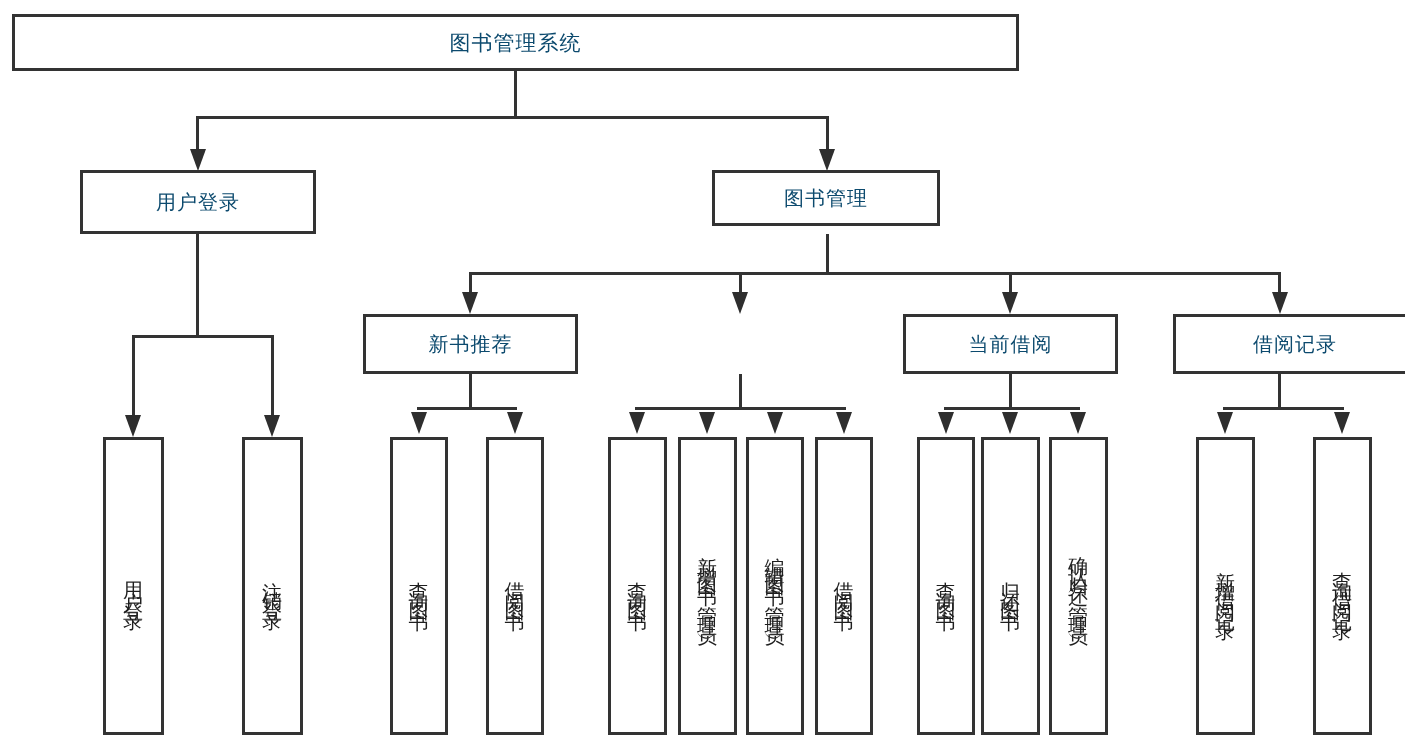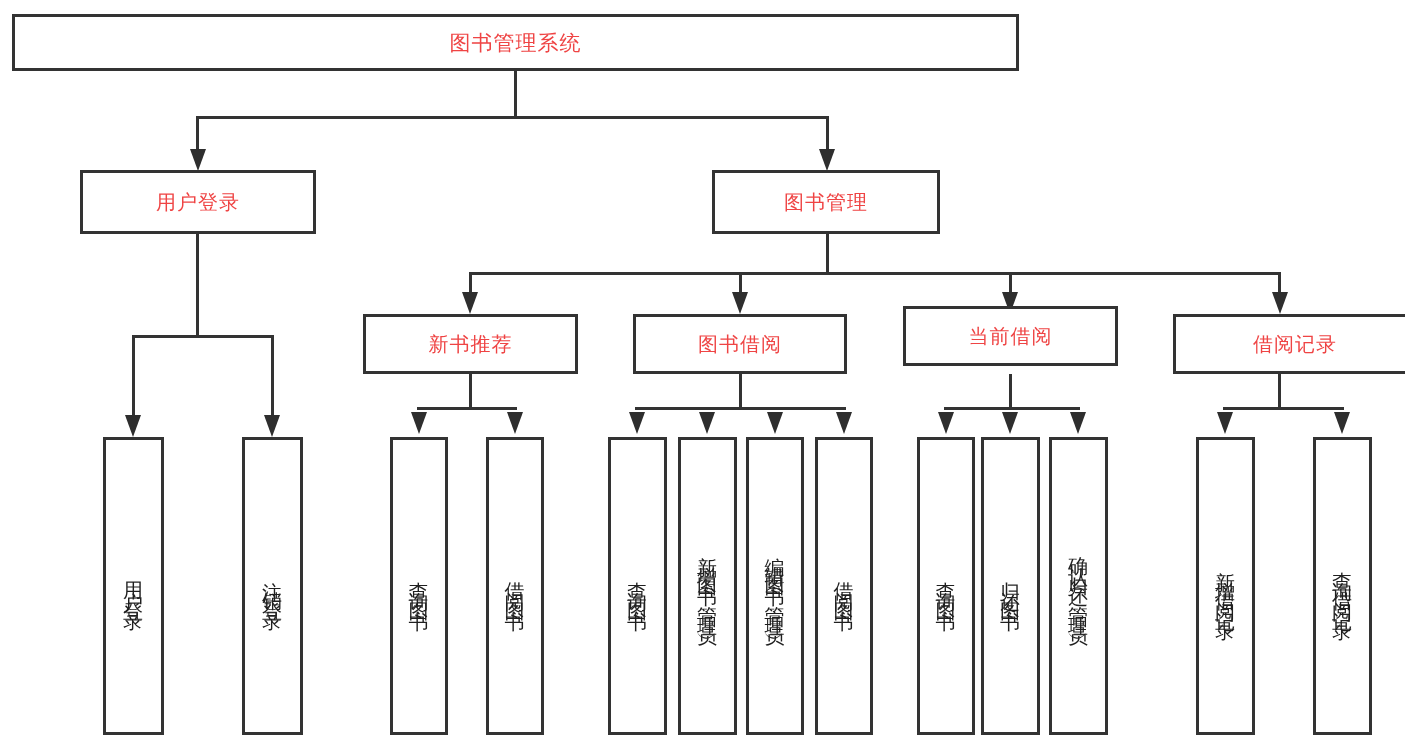--- a/index.html
+++ b/index.html
@@ -4,21 +4,21 @@
 <style>
   html,body{margin:0;padding:0;background:#fff;}
   .stage{
     position:relative;width:1405px;height:747px;background:#ffffff;
     font-family:"Liberation Sans",sans-serif;overflow:hidden;color:#222;
   }
   .node{
     position:absolute;box-sizing:border-box;border:3px solid #333;background:#fff;
     display:flex;align-items:center;justify-content:center;
   }
-  .node .lbl{font-size:20px;letter-spacing:1px;color:#ef4444;white-space:nowrap;}
+  .node .lbl{font-size:20px;letter-spacing:1px;color:#0c4a6e;white-space:nowrap;}
   .root .lbl{font-size:21px;}
   .leaf .lbl{
     writing-mode:vertical-rl;text-orientation:mixed;
     font-size:20px;letter-spacing:10px;line-height:1;color:#1f1f1f;white-space:nowrap;
   }
   .vline,.hline{position:absolute;background:#333;}
   .arrow{
     position:absolute;width:0;height:0;
     border-left:8px solid transparent;border-right:8px solid transparent;
     border-top:22px solid #2e2e2e;
@@ -41,21 +41,21 @@
   <div class="vline" style="left:514px;top:71px;width:3px;height:47px;"></div>
   <div class="hline" style="left:196px;top:116px;width:633px;height:3px;"></div>
   <div class="vline" style="left:196px;top:119px;width:3px;height:32px;"></div>
   <div class="vline" style="left:826px;top:119px;width:3px;height:32px;"></div>
   <div class="arrow" style="left:190px;top:149px;"></div>
   <div class="arrow" style="left:819px;top:149px;"></div>
 
   <div class="node" style="left:80px;top:170px;width:236px;height:64px;">
     <span class="lbl">用户登录</span>
   </div>
-  <div class="node" style="left:712px;top:170px;width:228px;height:64px;">
+  <div class="node" style="left:712px;top:170px;width:228px;height:56px;">
     <span class="lbl">图书管理</span>
   </div>
 
   <div class="vline" style="left:196px;top:234px;width:3px;height:103px;"></div>
   <div class="hline" style="left:132px;top:335px;width:142px;height:3px;"></div>
   <div class="vline" style="left:132px;top:338px;width:3px;height:78px;"></div>
   <div class="vline" style="left:271px;top:338px;width:3px;height:78px;"></div>
   <div class="arrow" style="left:125px;top:415px;"></div>
   <div class="arrow" style="left:264px;top:415px;"></div>
 
@@ -66,24 +66,21 @@
   <div class="vline" style="left:1009px;top:275px;width:3px;height:18px;"></div>
   <div class="vline" style="left:1278px;top:275px;width:3px;height:18px;"></div>
   <div class="arrow" style="left:462px;top:292px;"></div>
   <div class="arrow" style="left:732px;top:292px;"></div>
   <div class="arrow" style="left:1002px;top:292px;"></div>
   <div class="arrow" style="left:1272px;top:292px;"></div>
 
   <div class="node" style="left:363px;top:314px;width:215px;height:60px;text-align:right;">
     <span class="lbl">新书推荐</span>
   </div>
-  <div class="node" style="left:633px;top:314px;width:214px;height:60px;">
-    <span class="lbl">图书借阅</span>
-  </div>
-  <div class="node" style="left:903px;top:306px;width:215px;height:60px;justify-content:center;">
+  <div class="node" style="left:903px;top:314px;width:215px;height:60px;justify-content:center;">
     <span class="lbl">当前借阅</span>
   </div>
   <div class="node" style="left:1173px;top:314px;width:244px;height:60px;text-align:right;">
     <span class="lbl">借阅记录</span>
   </div>
 
   <div class="vline" style="left:469px;top:374px;width:3px;height:36px;"></div>
   <div class="hline" style="left:417px;top:407px;width:100px;height:3px;"></div>
   <div class="arrow" style="left:411px;top:412px;"></div>
   <div class="arrow" style="left:507px;top:412px;"></div>

